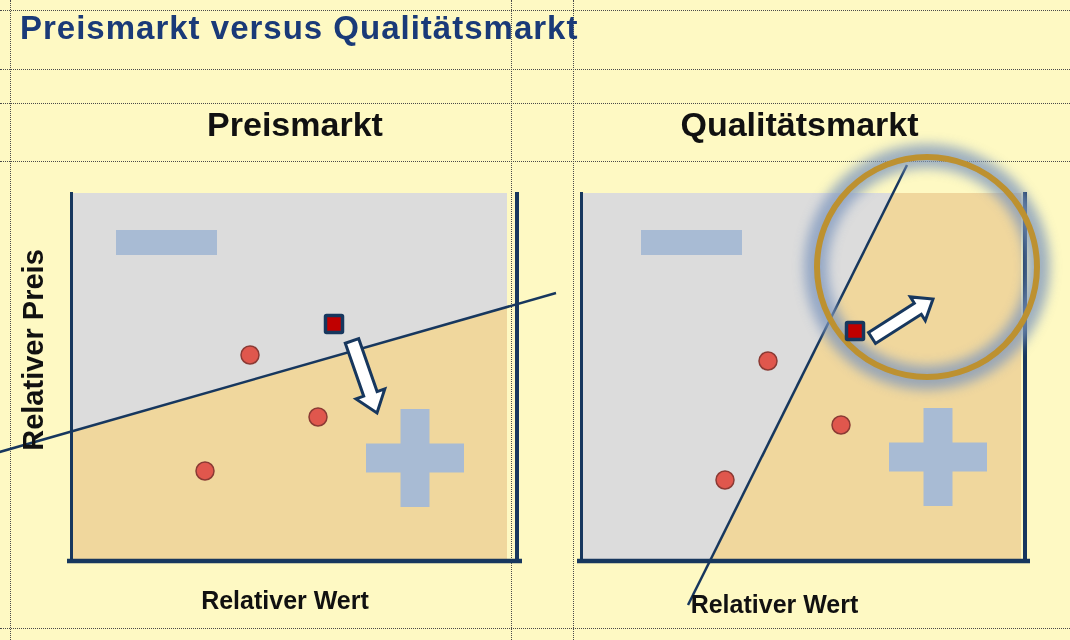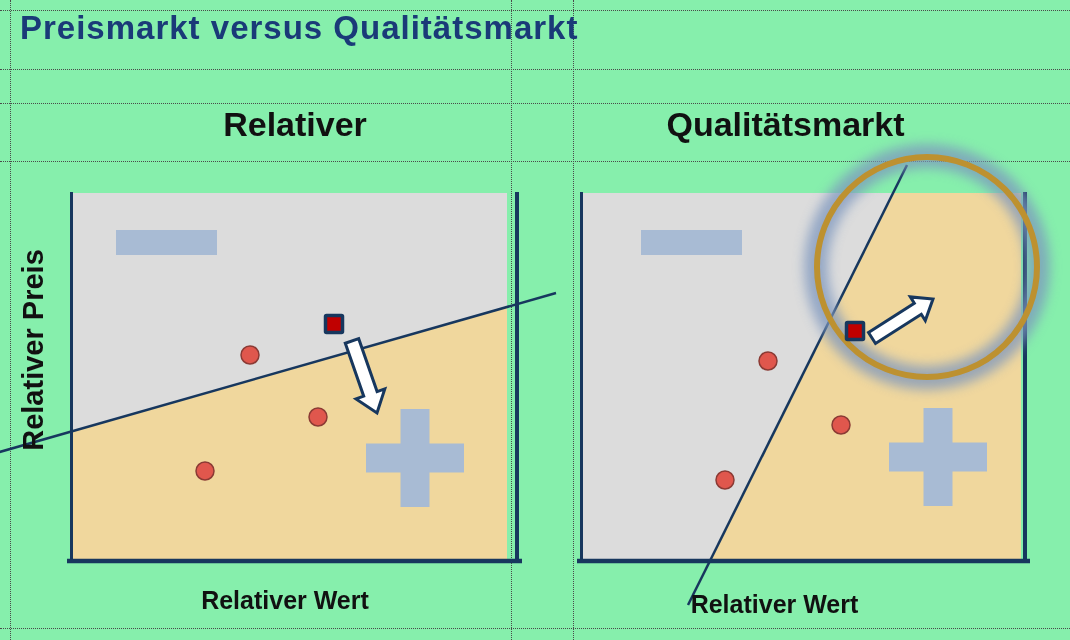--- a/index.html
+++ b/index.html
@@ -1,36 +1,36 @@
 <!DOCTYPE html>
 <html style="--title-navy: #1a3a78; --line-navy: #17375e; --gray-region: #dcdcdc; --tan-region: #f0d79d; --steel-blue: #a8bbd4; --dot-red: #e0574d; --dot-border: #8b3a34; --square-red: #c00000; --gold: #bd9130; --glow-blue: #7d96be; --guide-gray: #4a4a4a; --heading-black: #111111;"><head>
 <meta charset="utf-8">
 <style>
   html,body { margin:0; padding:0; background:#fff; }
   #canvas {
     position:relative; width:1070px; height:640px;
-    background:#86efac; overflow:hidden;
+    background:#fef9c3; overflow:hidden;
     font-family:"Liberation Sans", sans-serif;
   }
   .guide-h { position:absolute; left:0; width:1070px; height:0;
              border-top:1px dotted var(--guide-gray,#555); z-index:0; }
   .guide-v { position:absolute; top:0; height:640px; width:0;
              border-left:1px dotted var(--guide-gray,#555); z-index:0; }
   #shape-layer { position:absolute; left:0; top:0; z-index:1; }
   .txt { position:absolute; z-index:2; white-space:nowrap; }
   .slide-title {
     left:20px; top:9px; font-size:33px; font-weight:bold; letter-spacing:1px;
     color:var(--title-navy,#1a3a78);
   }
   .panel-heading {
     top:105px; font-size:34px; font-weight:bold; text-align:center;
     color:var(--heading-black,#111);
   }
   .heading-left  { left:72px;  width:446px; }
-  .heading-right { left:562px; width:447px; }
+  .heading-right { left:576px; width:447px; }
   .axis-x {
     font-size:25px; font-weight:bold; text-align:center;
     color:var(--heading-black,#111);
   }
   .axis-x-left  { left:62px;  width:446px; top:586px; }
   .axis-x-right { left:551px; width:447px; top:590px; }
   .axis-y {
     left:33px; top:350px; font-size:29px; font-weight:bold;
     color:var(--heading-black,#111);
     transform:translate(-50%,-50%) rotate(-90deg);
@@ -110,21 +110,21 @@
       <circle class="dot" cx="725" cy="480" r="9"></circle>
 
       <rect class="sq" x="846.5" y="322.5" width="17" height="17" rx="1"></rect>
 
       <polygon class="arrow" points="868.5,332.5 914.3,303.2 910.3,296.9 933,299 925.3,320.5 921.3,314.2 875.5,343.5"></polygon>
     </g>
   </svg>
 
   <div class="txt slide-title">Preismarkt versus Qualitätsmarkt</div>
 
-  <div class="txt panel-heading heading-left">Relativer</div>
+  <div class="txt panel-heading heading-left">Preismarkt</div>
   <div class="txt panel-heading heading-right">Qualitätsmarkt</div>
 
   <div class="txt axis-y">Relativer Preis</div>
 
   <div class="txt axis-x axis-x-left">Relativer Wert</div>
   <div class="txt axis-x axis-x-right">Relativer Wert</div>
 
 </div>
 
 </body></html>

